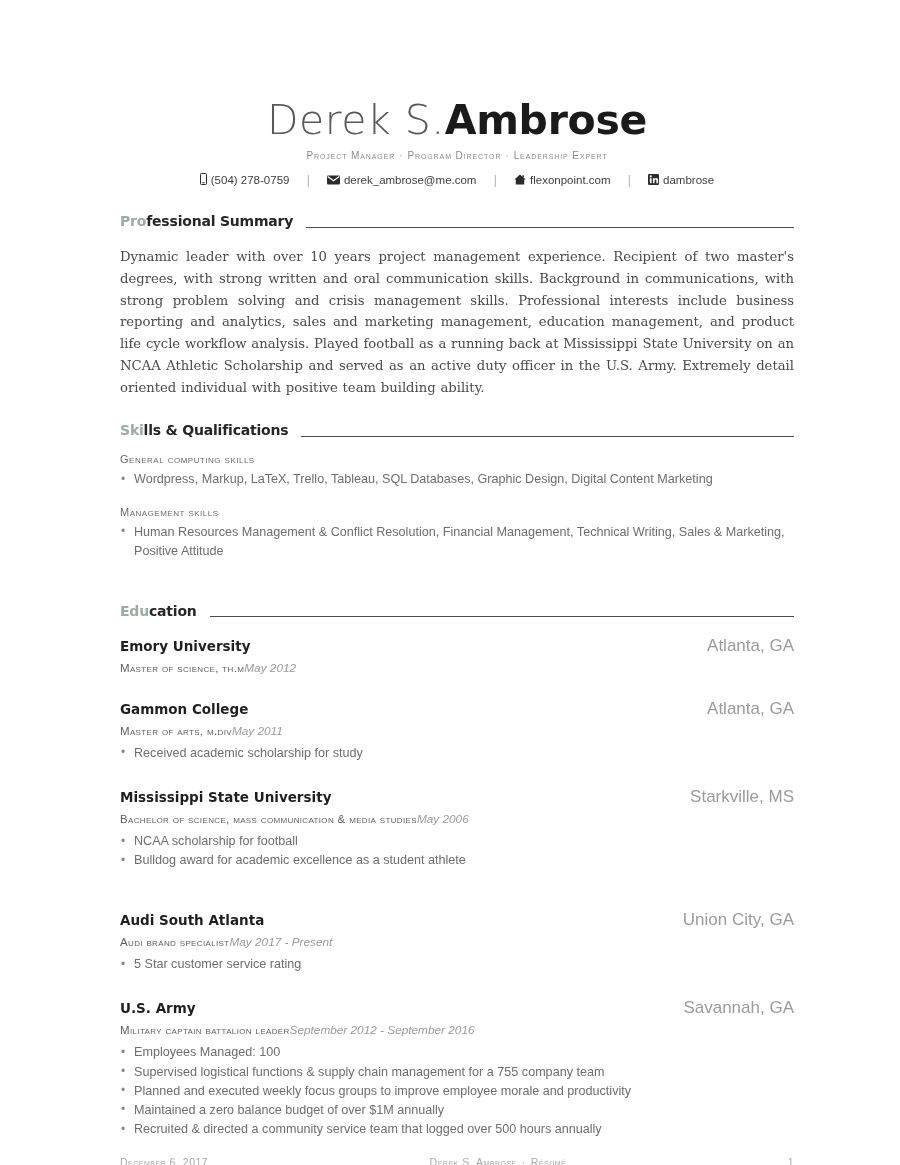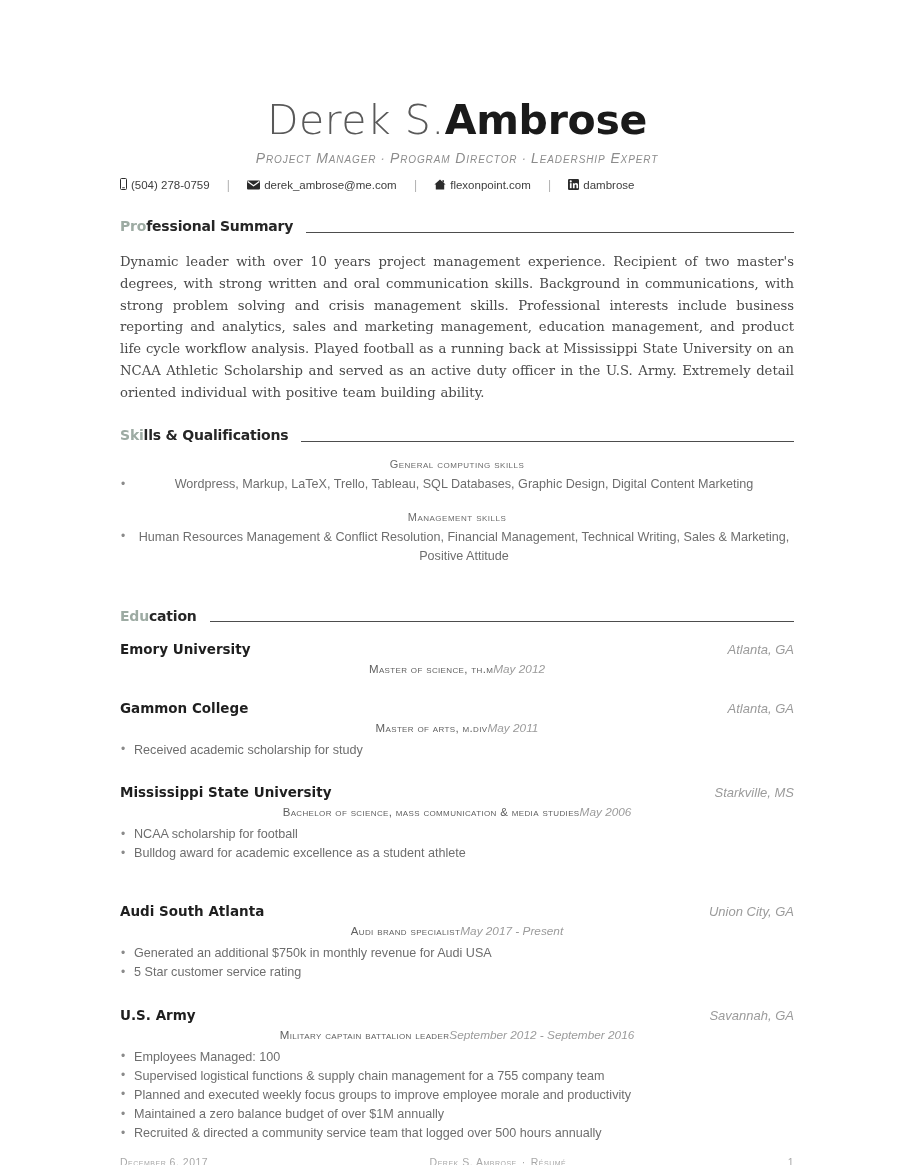--- a/index.html
+++ b/index.html
@@ -48,29 +48,29 @@
     font-family: "DejaVu Sans", sans-serif;
     font-weight: bold;
     font-size: 41px;
     color: #1a1a1a;
     letter-spacing: -0.3px;
   }
   .tagline {
     text-align: center;
     margin-top: 9px;
     font-family: "Liberation Sans", sans-serif;
-    font-size: 14px;
+    font-size: 10px;
     font-variant: small-caps;
     letter-spacing: 0.9px;
     color: #8c8c8c;
-    font-style: italic;
   }
   .tagline .sep { padding: 0 4px; color: #a6a6a6; }
 
   .contact {
+    text-align: center;
     margin-top: 12px;
     font-size: 11.5px;
     color: #3d3d3d;
     white-space: nowrap;
   }
   .contact .item { display: inline-block; }
   .contact .divider {
     display: inline-block;
     color: #b0b0b0;
     padding: 0 14px;
@@ -161,28 +161,27 @@
     justify-content: space-between;
     align-items: baseline;
   }
   .entry-org {
     font-family: "DejaVu Sans", sans-serif;
     font-size: 13.5px;
     font-weight: bold;
     color: #1f1f1f;
   }
   .entry-loc {
-    font-size: 13px;
-    font-style: italic;
+    font-size: 17px;
     color: #9b9b9b;
     white-space: nowrap;
   }
   .entry-row2 {
     display: flex;
-    justify-content: center;
+    justify-content: flex-start;
     align-items: baseline;
     margin-top: 5px;
   }
   .entry-role {
     font-size: 11.5px;
     font-variant: small-caps;
     letter-spacing: 0.35px;
     color: #5f5f5f;
     text-transform: lowercase;
   }
@@ -271,21 +270,21 @@
     </div>
 
     <div class="section">
       <div class="sec-head">
         <div class="sec-title"><span class="accent">Pro</span><span>fessional Summary</span></div>
         <div class="sec-rule"></div>
       </div>
       <p class="summary">Dynamic leader with over 10 years project management experience. Recipient of two master's degrees, with strong written and oral communication skills. Background in communications, with strong problem solving and crisis management skills. Professional interests include business reporting and analytics, sales and marketing management, education management, and product life cycle workflow analysis. Played football as a running back at Mississippi State University on an NCAA Athletic Scholarship and served as an active duty officer in the U.S. Army. Extremely detail oriented individual with positive team building ability.</p>
     </div>
 
-    <div class="section" style="margin-top:24px;text-align:center;">
+    <div class="section" style="margin-top:24px;">
       <div class="sec-head">
         <div class="sec-title"><span class="accent">Ski</span><span>lls &amp; Qualifications</span></div>
         <div class="sec-rule"></div>
       </div>
 
       <div class="skill-group">
         <div class="sub-label">General Computing Skills</div>
         <ul class="bullets">
           <li>Wordpress, Markup, LaTeX, Trello, Tableau, SQL Databases, Graphic Design, Digital Content Marketing</li>
         </ul>
@@ -351,21 +350,20 @@
       <div class="entry">
         <div class="entry-row">
           <div class="entry-org">Audi South Atlanta</div>
           <div class="entry-loc">Union City, GA</div>
         </div>
         <div class="entry-row2">
           <div class="entry-role">Audi Brand Specialist</div>
           <div class="entry-date">May 2017 - Present</div>
         </div>
         <ul class="bullets">
-          <li>Generated an additional $750k in monthly revenue for Audi USA</li>
           <li>5 Star customer service rating</li>
         </ul>
       </div>
 
       <div class="entry" style="margin-top:24px;">
         <div class="entry-row">
           <div class="entry-org">U.S. Army</div>
           <div class="entry-loc">Savannah, GA</div>
         </div>
         <div class="entry-row2">

